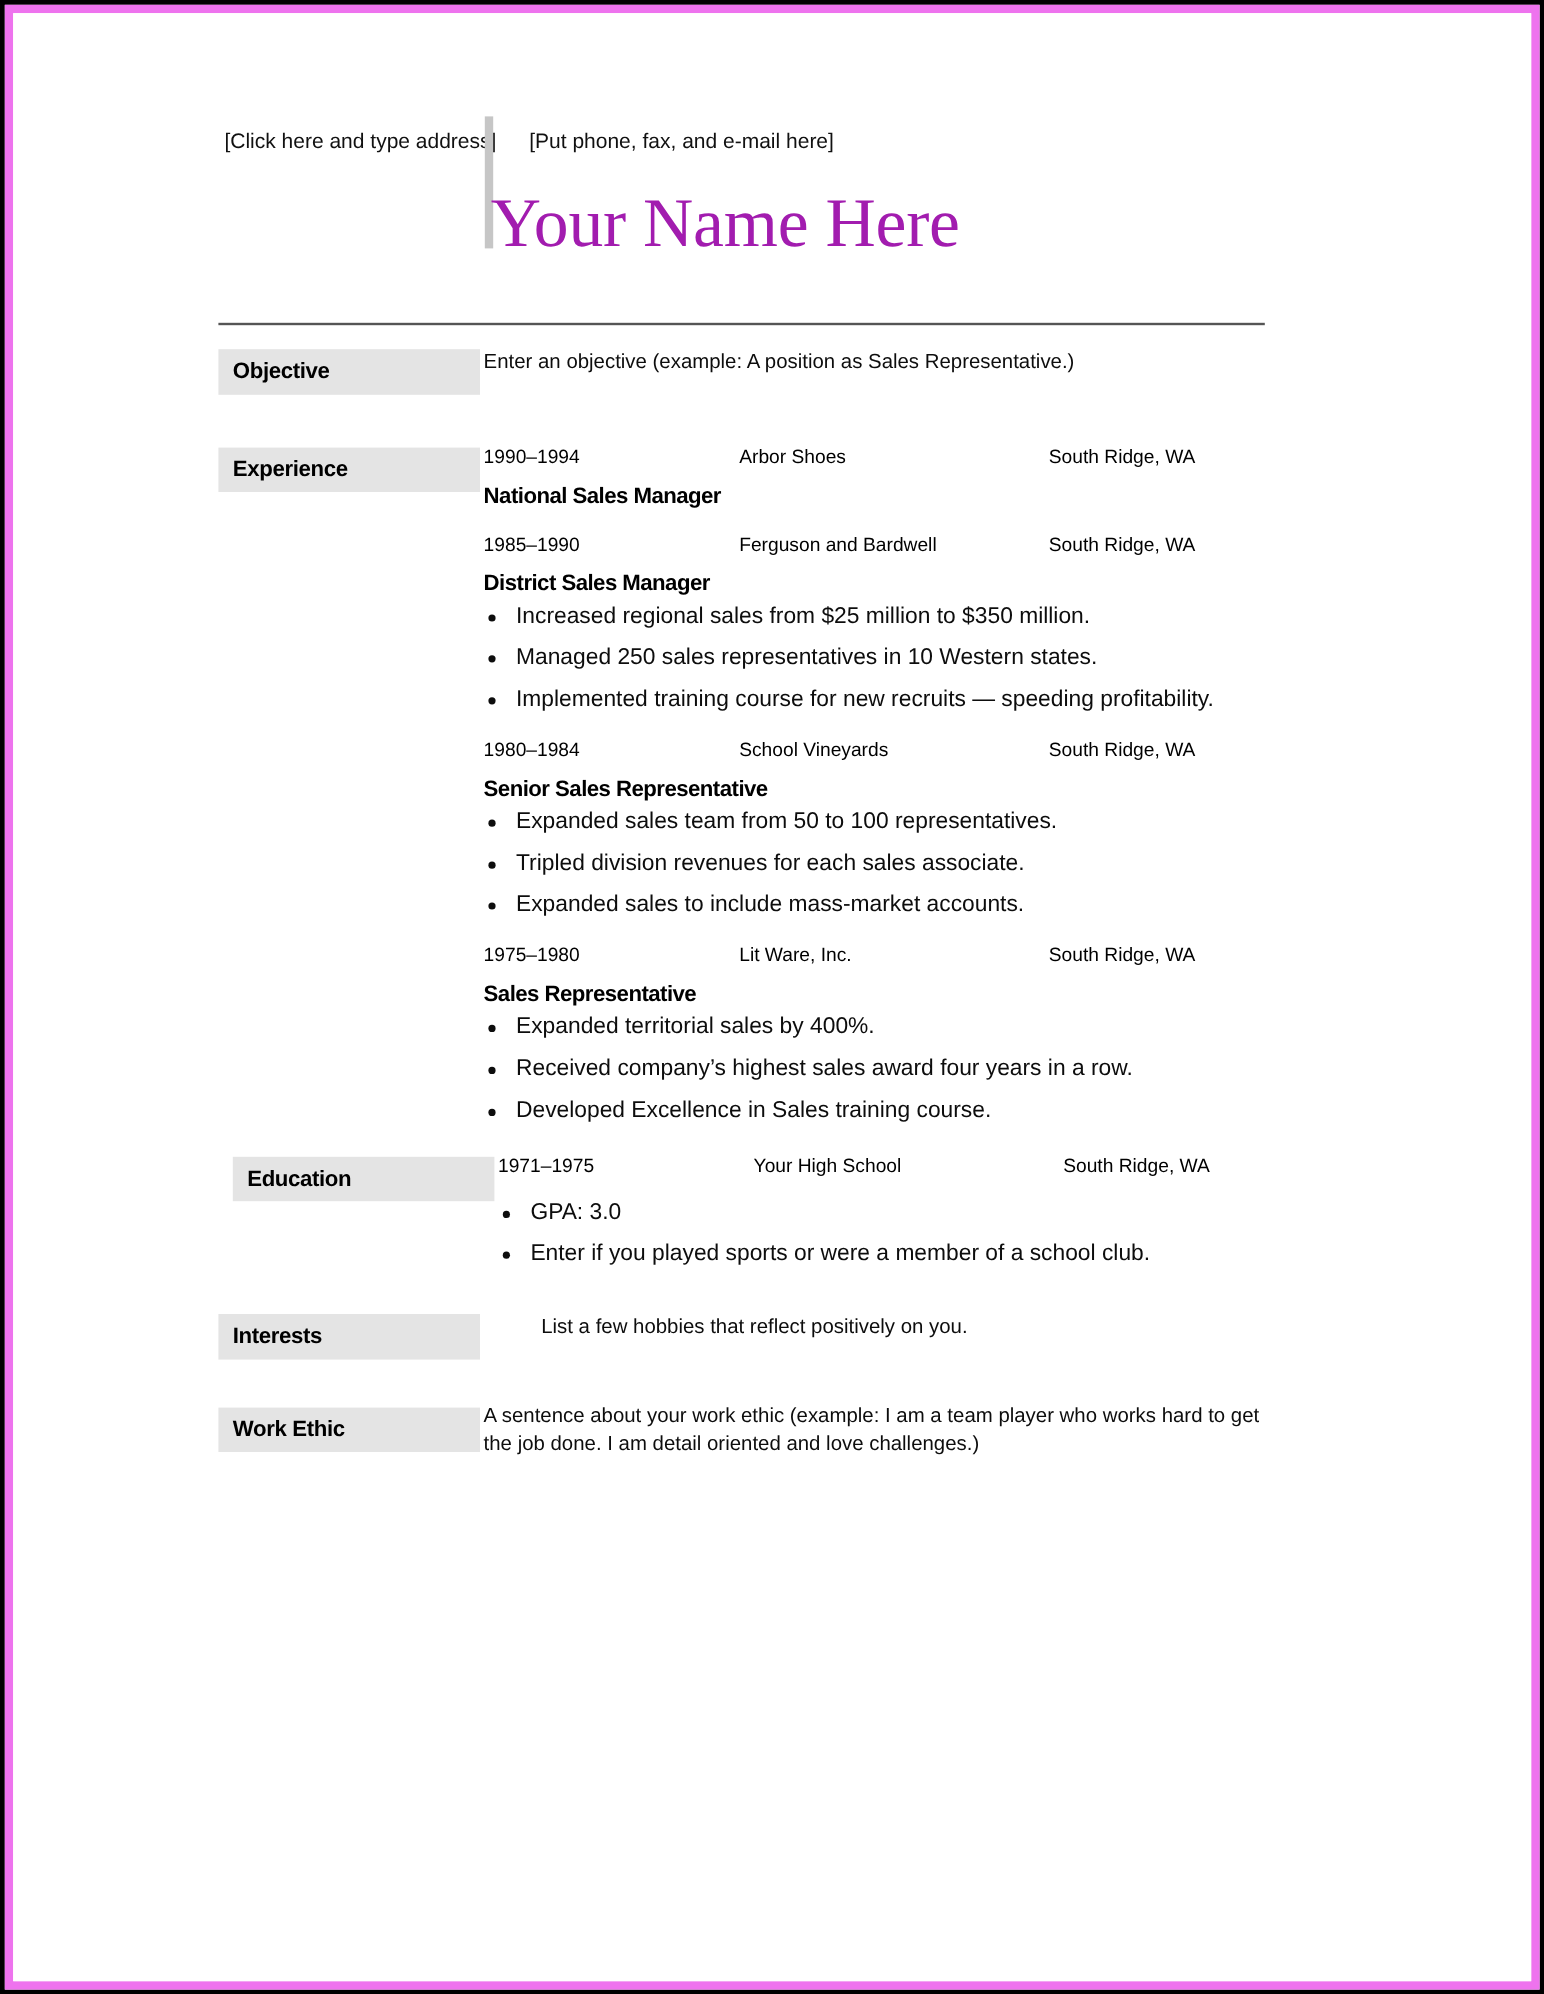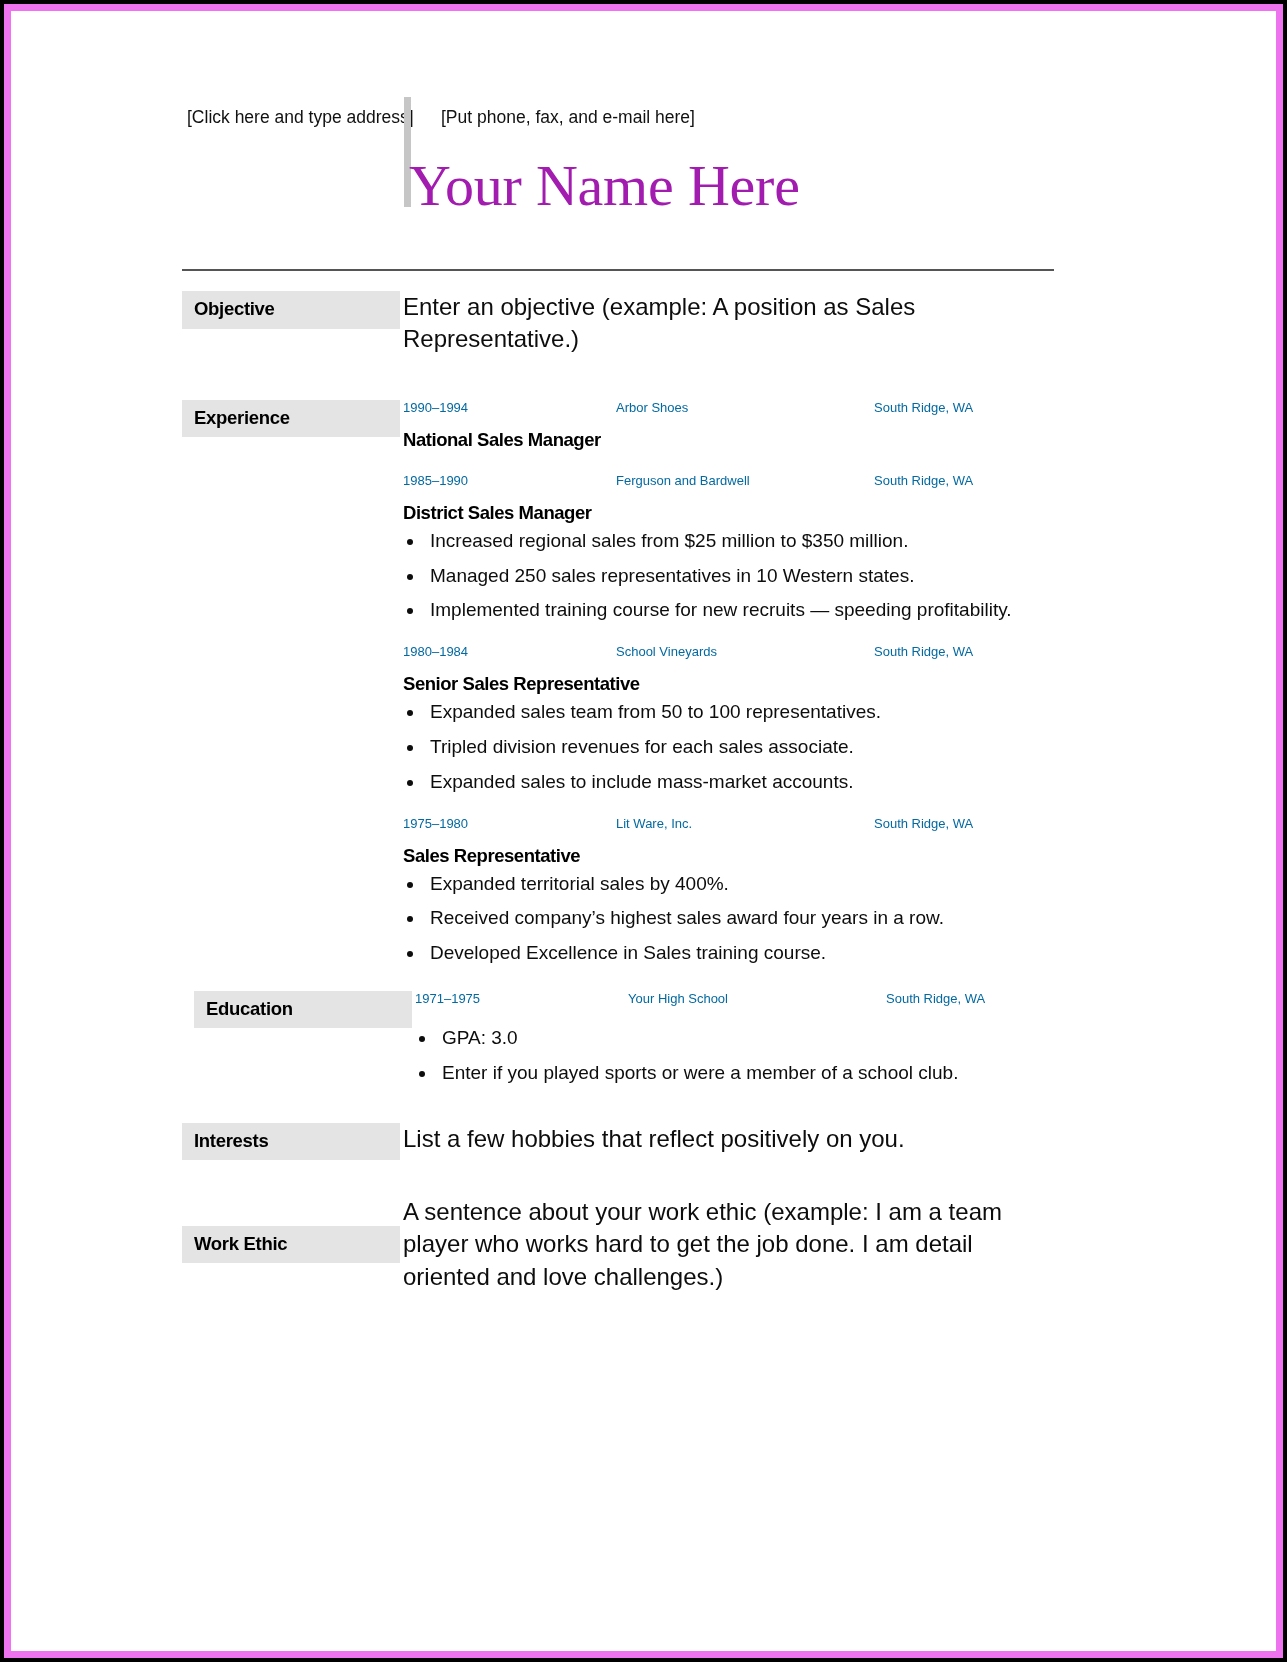--- a/index.html
+++ b/index.html
@@ -120,33 +120,33 @@
     letter-spacing: -0.3px;
   }
   .body-cell {
     flex: 1 1 auto;
     padding-left: 3px;
     box-sizing: border-box;
     max-width: 660px;
   }
 
   .plain-text {
-    font-size: 24px;
+    font-size: 17px;
     line-height: 1.35;
     color: #0d0d0d;
   }
 
   
   .job { margin-bottom: 22px; }
   .job:last-child { margin-bottom: 0; }
   .job-head {
     position: relative;
     height: 26px;
-    font-size: 13px;
-    color: #0369a1;
+    font-size: 16px;
+    color: #000000;
     white-space: nowrap;
   }
   .job-years { position: absolute; left: 0; top: 0; }
   .job-employer { position: absolute; left: 213px; top: 0; }
   .job-location { position: absolute; left: 471px; top: 0; }
   .job-title {
     font-size: 18.5px;
     font-weight: bold;
     color: #000000;
     letter-spacing: -0.45px;
@@ -176,21 +176,21 @@
     width: 6px;
     height: 6px;
     border-radius: 50%;
     background: #0d0d0d;
   }
 
   
   .sec-objective { margin-top: 8px; }
   .sec-experience { margin-top: 44px; }
   .sec-education { margin-top: 26px; padding-left: 12px; }
-  .sec-interests { margin-top: 38px; }
+  .sec-interests { margin-top: 38px; gap: 48px; }
   .sec-workethic { margin-top: 36px; align-items: center; }
 
   .edu-head { margin-bottom: 10px; }
 </style>
 </head>
 <body>
 
 <div class="screen">
  <div class="frame">
   <div class="page">

